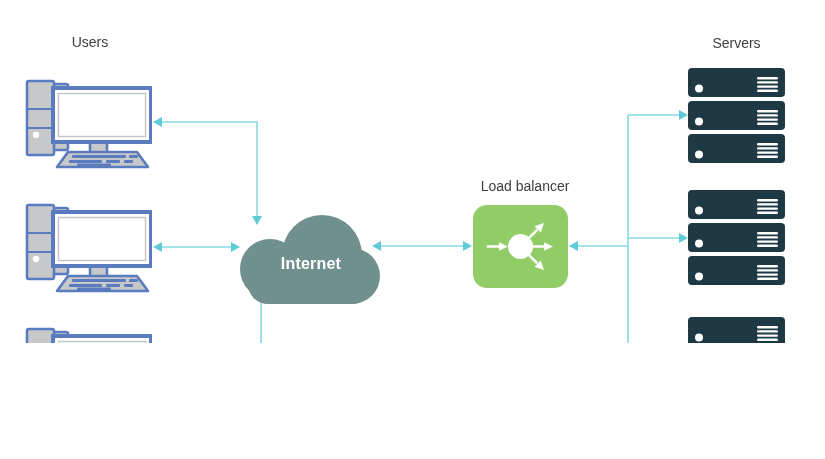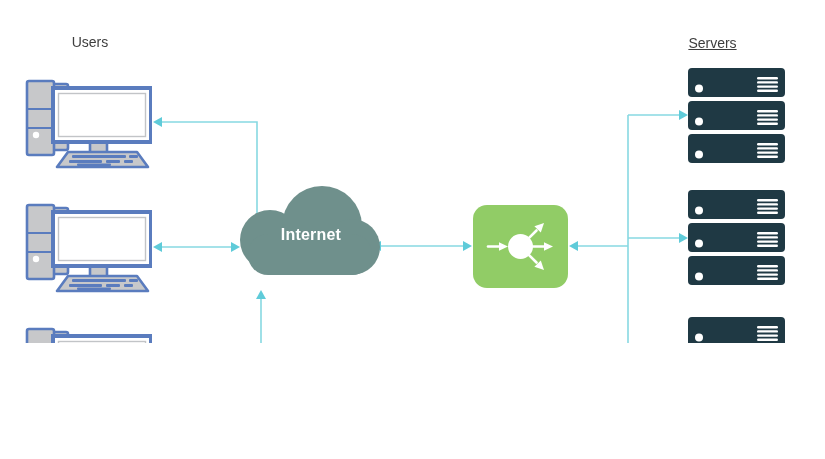--- a/index.html
+++ b/index.html
@@ -17,21 +17,21 @@
   .ahead{fill:var(--connector-arrow,#5fcbd9);stroke:none;}
   
   .computer{position:absolute;width:128px;height:92px;}
   .pc-box{fill:var(--pc-fill,#c7c8ca);stroke:var(--pc-outline,#5a7cbe);stroke-width:2.6;}
   .pc-line{stroke:var(--pc-outline,#5a7cbe);stroke-width:2.2;fill:none;}
   .pc-screen{fill:#ffffff;stroke:var(--pc-outline,#5a7cbe);stroke-width:4;}
   .pc-screen-inner{fill:none;stroke:var(--pc-screen-line,#c2c4c7);stroke-width:1.4;}
   .pc-dot{fill:#ffffff;}
   .pc-key{fill:var(--pc-outline,#5a7cbe);}
   
-  #cloud-node{position:absolute;left:240px;top:184px;width:142px;height:91px;text-decoration:underline;}
+  #cloud-node{position:absolute;left:240px;top:213px;width:142px;height:91px;text-decoration:underline;}
   .cloud-shape{fill:var(--cloud-fill,#6f908c);}
   #cloud-label{
     position:absolute;left:0;top:42px;width:100%;text-align:center;
     color:var(--cloud-text,#ffffff);font-size:16px;font-weight:600;letter-spacing:.2px;
   }
   
   #lb-node{
     position:absolute;left:473px;top:205px;width:95px;height:83px;
     background:var(--lb-fill,#91cc66);border-radius:14px;
   }
@@ -76,21 +76,22 @@
       <path class="line" d="M628,115 H679"></path>
       <polygon class="ahead" points="688,115 679,110 679,120"></polygon>
       <path class="line" d="M628,238 H679"></path>
       <polygon class="ahead" points="688,238 679,233 679,243"></polygon>
       <path class="line" d="M628,365 H679"></path>
       <polygon class="ahead" points="688,365 679,360 679,370"></polygon>
     </g>
   </svg>
 
   <div class="node-label" style="left:58px;top:34px;width:64px;">Users</div>
-  <div class="node-label" style="left:676px;top:35px;width:73px;text-decoration:underline;">Servers</div>
+  <div class="node-label" style="left:700px;top:35px;width:73px;">Servers</div>
+  <div class="node-label" style="left:461px;top:178px;width:128px;">Load balancer</div>
 
   <svg class="computer" style="left:24px;top:78px;" viewBox="0 0 128 92">
     <rect class="pc-box" x="26" y="6" width="18" height="66" rx="2"></rect>
     <rect class="pc-box" x="3" y="3" width="27" height="74" rx="2"></rect>
     <path class="pc-line" d="M3,31 H30 M3,50 H30"></path>
     <circle class="pc-dot" cx="12" cy="57" r="3.2"></circle>
     <rect class="pc-box" x="66" y="62" width="17" height="14"></rect>
     <polygon class="pc-box" points="44,74 113,74 124,89 33,89" stroke-linejoin="round"></polygon>
     <rect class="pc-screen" x="29" y="10" width="98" height="54"></rect>
     <rect class="pc-screen-inner" x="34.5" y="15.5" width="87" height="43"></rect>

